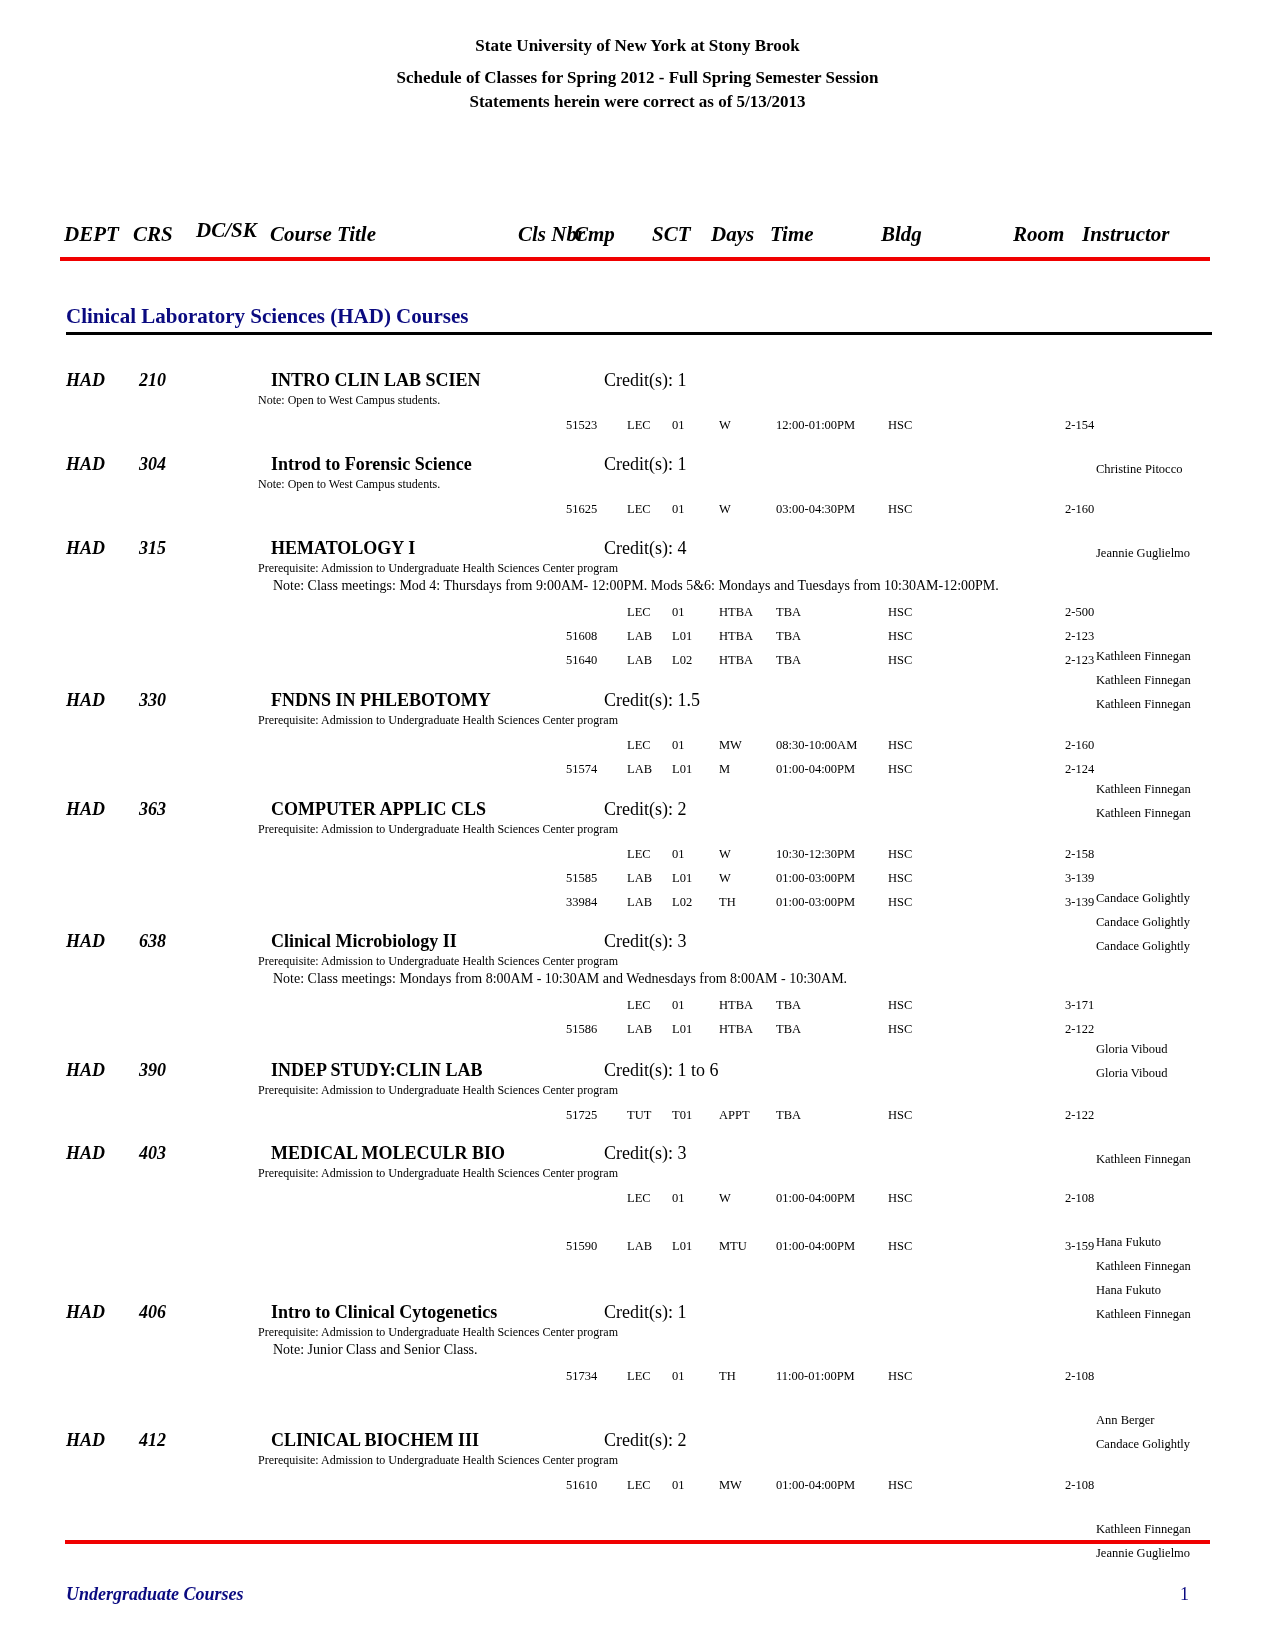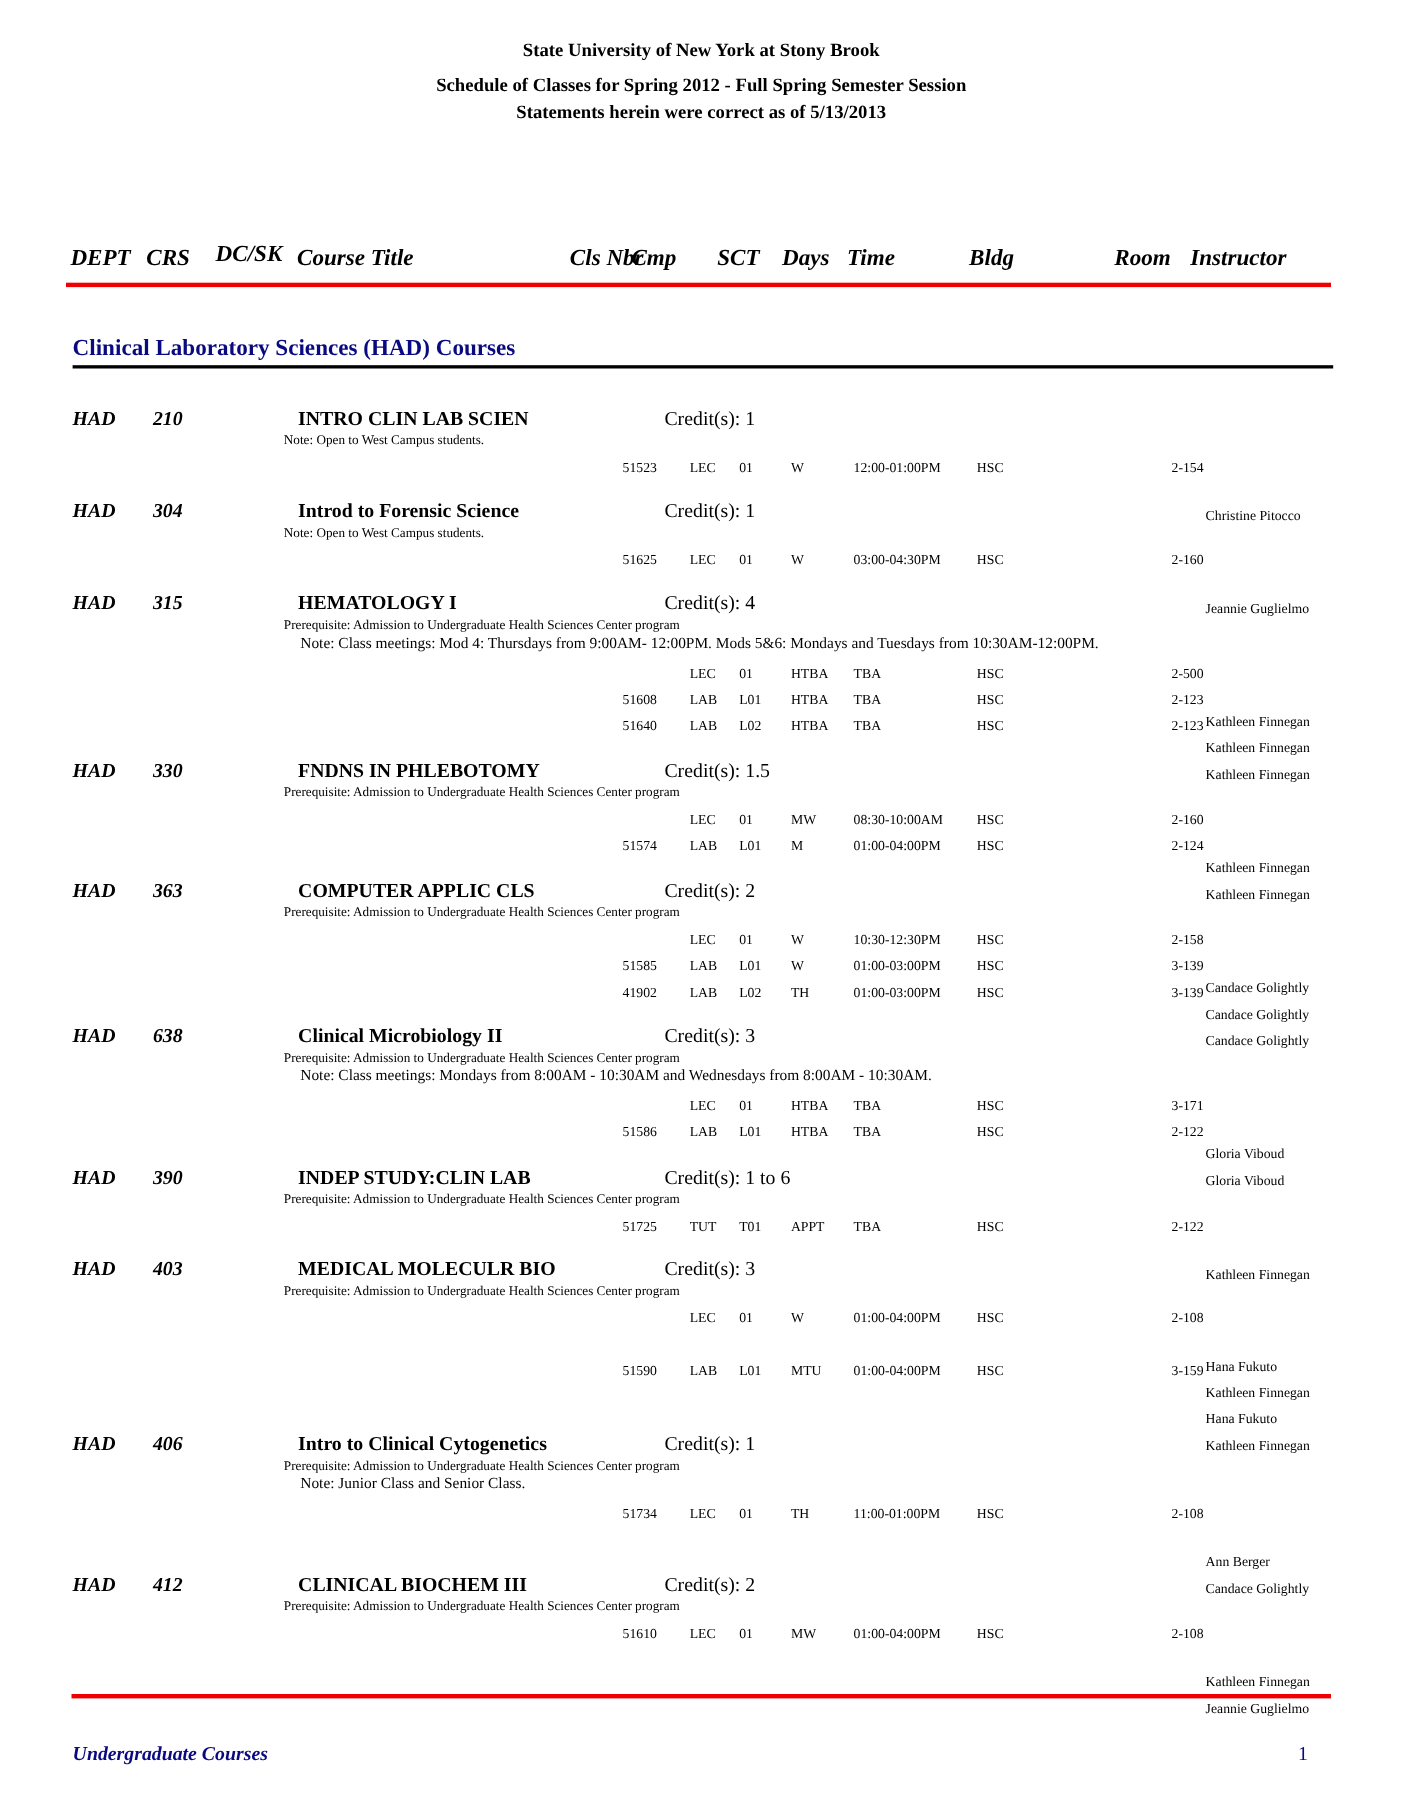--- a/index.html
+++ b/index.html
@@ -178,21 +178,21 @@
         <span class="s-nbr">51585</span>
         <span class="s-cmp">LAB</span>
         <span class="s-sct">L01</span>
         <span class="s-days">W</span>
         <span class="s-time">01:00-03:00PM</span>
         <span class="s-bldg">HSC</span>
         <span class="s-room">3-139</span>
         <span class="s-inst">Candace Golightly</span>
       </div>
       <div class="sec" style="top: 96px;">
-        <span class="s-nbr">41902</span>
+        <span class="s-nbr">33984</span>
         <span class="s-cmp">LAB</span>
         <span class="s-sct">L02</span>
         <span class="s-days">TH</span>
         <span class="s-time">01:00-03:00PM</span>
         <span class="s-bldg">HSC</span>
         <span class="s-room">3-139</span>
         <span class="s-inst">Candace Golightly</span>
       </div>
     </div>
     <div class="course" style="top: 931px;">

